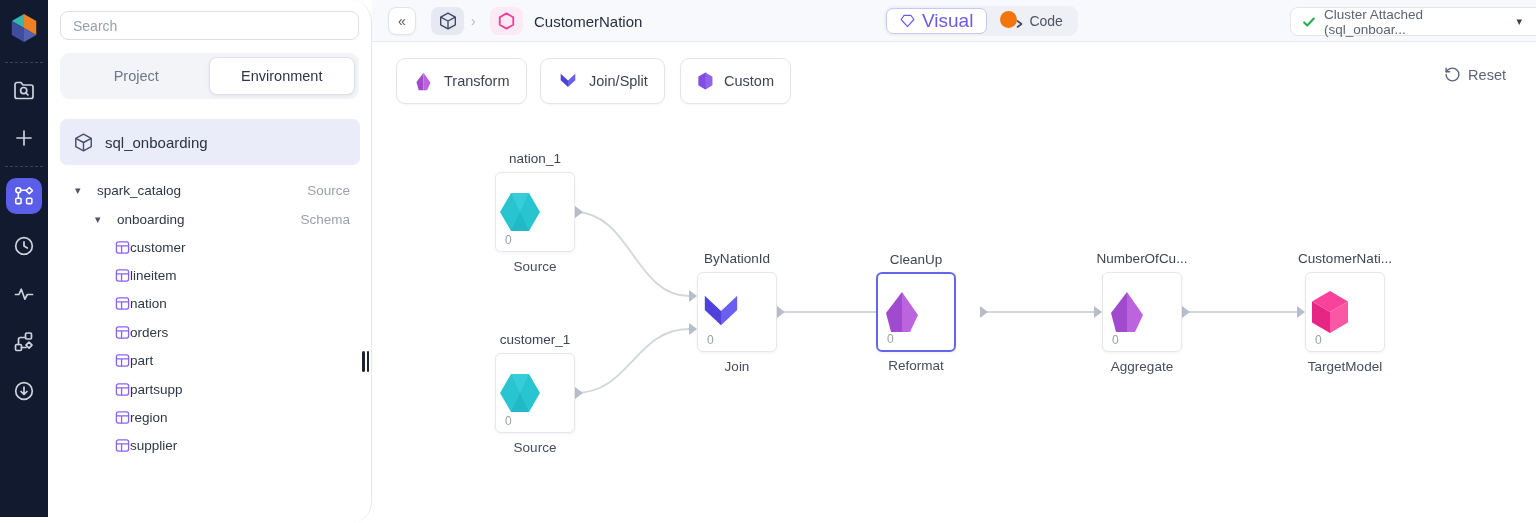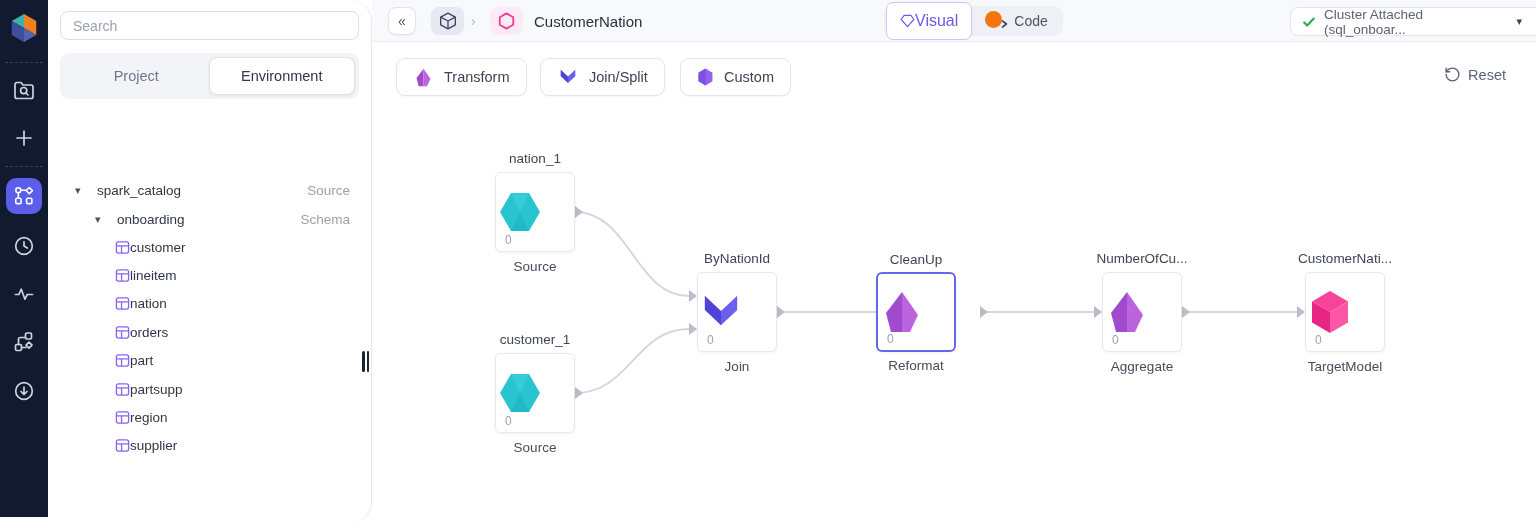--- a/index.html
+++ b/index.html
@@ -55,32 +55,32 @@
     border:1px solid #e2e4ea; border-radius:8px; display:flex; align-items:center; justify-content:center;
     font-size:14px; color:#4b5563; cursor:pointer; box-shadow:0 1px 2px rgba(20,30,60,.05); }
   .chip { position:absolute; top:7px; width:33px; height:28px; border-radius:8px; display:flex;
     align-items:center; justify-content:center; cursor:pointer; }
   .chip-cube { left:59px; background:#e7e9f2; }
   .chip-hex { left:118px; background:#fcebf5; }
   .bc-sep { position:absolute; left:99px; top:13px; font-size:14px; color:#b4b8c2; }
   .page-title { position:absolute; left:162px; top:13px; font-size:15px; color:#28303f; font-weight:500; }
   .segmented { position:absolute; left:512px; top:6px; height:30px; background:#eef0f6; border-radius:9px;
     display:flex; align-items:center; padding:2px; }
-  .seg-visual { height:38px; background:#fff; border:1px solid #c9c7f3; border-radius:7px; display:flex;
-    align-items:center; padding:0 13px; color:#6c5ae4; font-size:16px; cursor:pointer; }
+  .seg-visual { height:26px; background:#fff; border:1px solid #c9c7f3; border-radius:7px; display:flex;
+    align-items:center; gap:7px; padding:0 13px; color:#6c5ae4; font-size:19px; cursor:pointer; }
   .seg-code { display:flex; align-items:center; gap:5px; padding:0 13px; color:#4b5563; font-size:14px;
     cursor:pointer; position:relative; }
   .code-dot { width:17px; height:17px; border-radius:50%; background:#f2750e; margin-top:-4px; }
   .cluster-btn { position:absolute; left:918px; top:7px; width:258px; height:29px; background:#fff;
     border:1px solid #e3e5ea; border-radius:8px; display:flex; align-items:center; gap:8px;
     padding:0 11px; font-size:13.5px; color:#5c6472; cursor:pointer; }
   .cluster-btn .caret { margin-left:auto; padding-right:14px; color:#3a4252; font-size:11px; }
 
   
-  .tool-btn { position:absolute; top:58px; height:38px; background:#fff; border:1px solid #e3e5ea;
+  .tool-btn { position:absolute; top:58px; height:46px; background:#fff; border:1px solid #e3e5ea;
     border-radius:9px; display:flex; align-items:center; gap:10px; padding:0 16px; font-size:14.5px;
     color:#3c4452; cursor:pointer; box-shadow:0 1px 2px rgba(20,30,60,.04); }
   .reset-btn { position:absolute; right:30px; top:66px; display:flex; align-items:center; gap:7px;
     color:#5b6478; font-size:14.5px; cursor:pointer; }
   .reset-btn svg { stroke:#5b6478; fill:none; stroke-width:2; stroke-linecap:round; stroke-linejoin:round; }
 
   
   .edges { position:absolute; left:0; top:0; width:1164px; height:523px; pointer-events:none; }
   .node { position:absolute; width:80px; height:80px; background:#fff; border:1px solid #e6e8ee;
     border-radius:6px; box-shadow:0 1px 3px rgba(25,35,65,.06); display:flex; align-items:center;
@@ -150,20 +150,27 @@
         <path d="M12 8v7M9 12.5l3 3 3-3"></path>
     </svg>
   </div>
 </div>
 
 <div class="panel">
   <input class="search" type="text" placeholder="Search" style="">
   <div class="tabs">
     <div class="tab">Project</div>
     <div class="tab active">Environment</div>
+  </div>
+  <div class="env-item">
+    <svg width="19" height="19" viewBox="0 0 16 16" fill="none" stroke="#454f6b" stroke-width="1.2" stroke-linejoin="round">
+      <polygon points="8,1 14.5,4.5 14.5,11.5 8,15 1.5,11.5 1.5,4.5"></polygon>
+      <path d="M8 8L1.5 4.5M8 8l6.5-3.5M8 8v7"></path>
+    </svg>
+    <span>sql_onboarding</span>
   </div>
   <div class="tree">
     <div class="tree-row row-catalog">
       <span class="caret">▾</span>
       <span class="name">spark_catalog</span>
       <span class="right-label">Source</span>
     </div>
     <div class="tree-row row-schema">
       <span class="caret">▾</span>
       <span class="name">onboarding</span>

